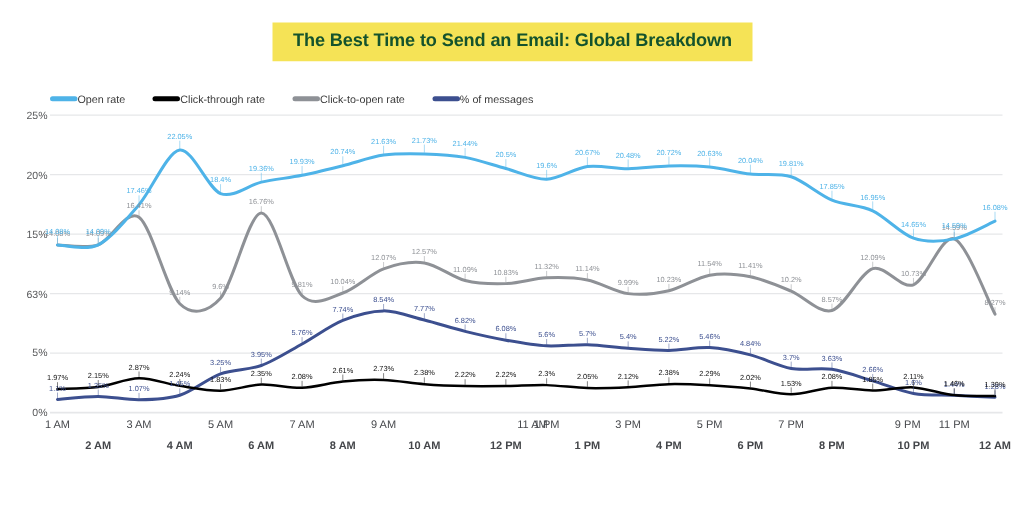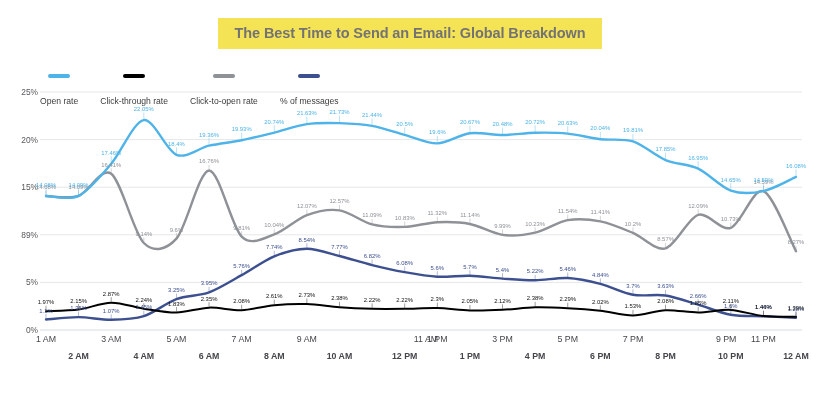--- a/index.html
+++ b/index.html
@@ -12,31 +12,31 @@
   #page { position: relative; width: 820px; height: 405px; background: #fff; }
 
   
   .title-wrap { position: absolute; left: 0; top: 18px; width: 820px; text-align: center; }
   .title-band {
     display: inline-block;
     background: #f5e356;
     padding: 7px 16px 8px 16px;
     font-size: 14.5px;
     font-weight: bold;
-    color: #737373;
+    color: #14532d;
     letter-spacing: -0.1px;
     white-space: nowrap;
   }
 
   
   .legend {
     position: absolute; left: 40px; top: 74px;
     display: flex; align-items: center; gap: 22px;
   }
-  .legend-item { display: flex; align-items: center; gap: 18px; flex-direction: column; }
+  .legend-item { display: flex; align-items: center; gap: 0; }
   .legend-swatch { width: 22px; height: 3.5px; border-radius: 2px; display: block; }
   .legend-label { font-size: 8.6px; color: #3b3b3b; white-space: nowrap; }
 
   
   .plot { position: absolute; left: 40px; top: 92px; width: 762px; height: 238px; }
   .ylabels { position: absolute; left: 14px; top: 92px; width: 26px; height: 238px; }
   .ylabel {
     position: absolute; right: 2px;
     font-size: 8.4px; color: #57585a;
     transform: translateY(-50%);
@@ -96,21 +96,21 @@
       </div>
       <div class="legend-item">
         <span class="legend-swatch" style="background: rgb(60, 79, 143);"></span>
         <span class="legend-label">% of messages</span>
       </div>
     </div>
 
   <div class="ylabels" id="ylabels">
       <div class="ylabel" style="top: 238px;">0%</div>
       <div class="ylabel" style="top: 190.4px;">5%</div>
-      <div class="ylabel" style="top: 142.8px;">89%</div>
+      <div class="ylabel" style="top: 142.8px;">63%</div>
       <div class="ylabel" style="top: 95.2px;">15%</div>
       <div class="ylabel" style="top: 47.6px;">20%</div>
       <div class="ylabel" style="top: 0px;">25%</div>
     </div>
 
   <div class="plot">
     <svg class="chart" id="svg" viewBox="0 0 762 238" preserveAspectRatio="none">
         <line x1="0" x2="762" y1="238" y2="238" stroke="#e6e7e9" stroke-width="1.4"></line>
         <line x1="0" x2="762" y1="190.4" y2="190.4" stroke="#e6e7e9" stroke-width="1"></line>
         <line x1="0" x2="762" y1="142.8" y2="142.8" stroke="#e6e7e9" stroke-width="1"></line>

